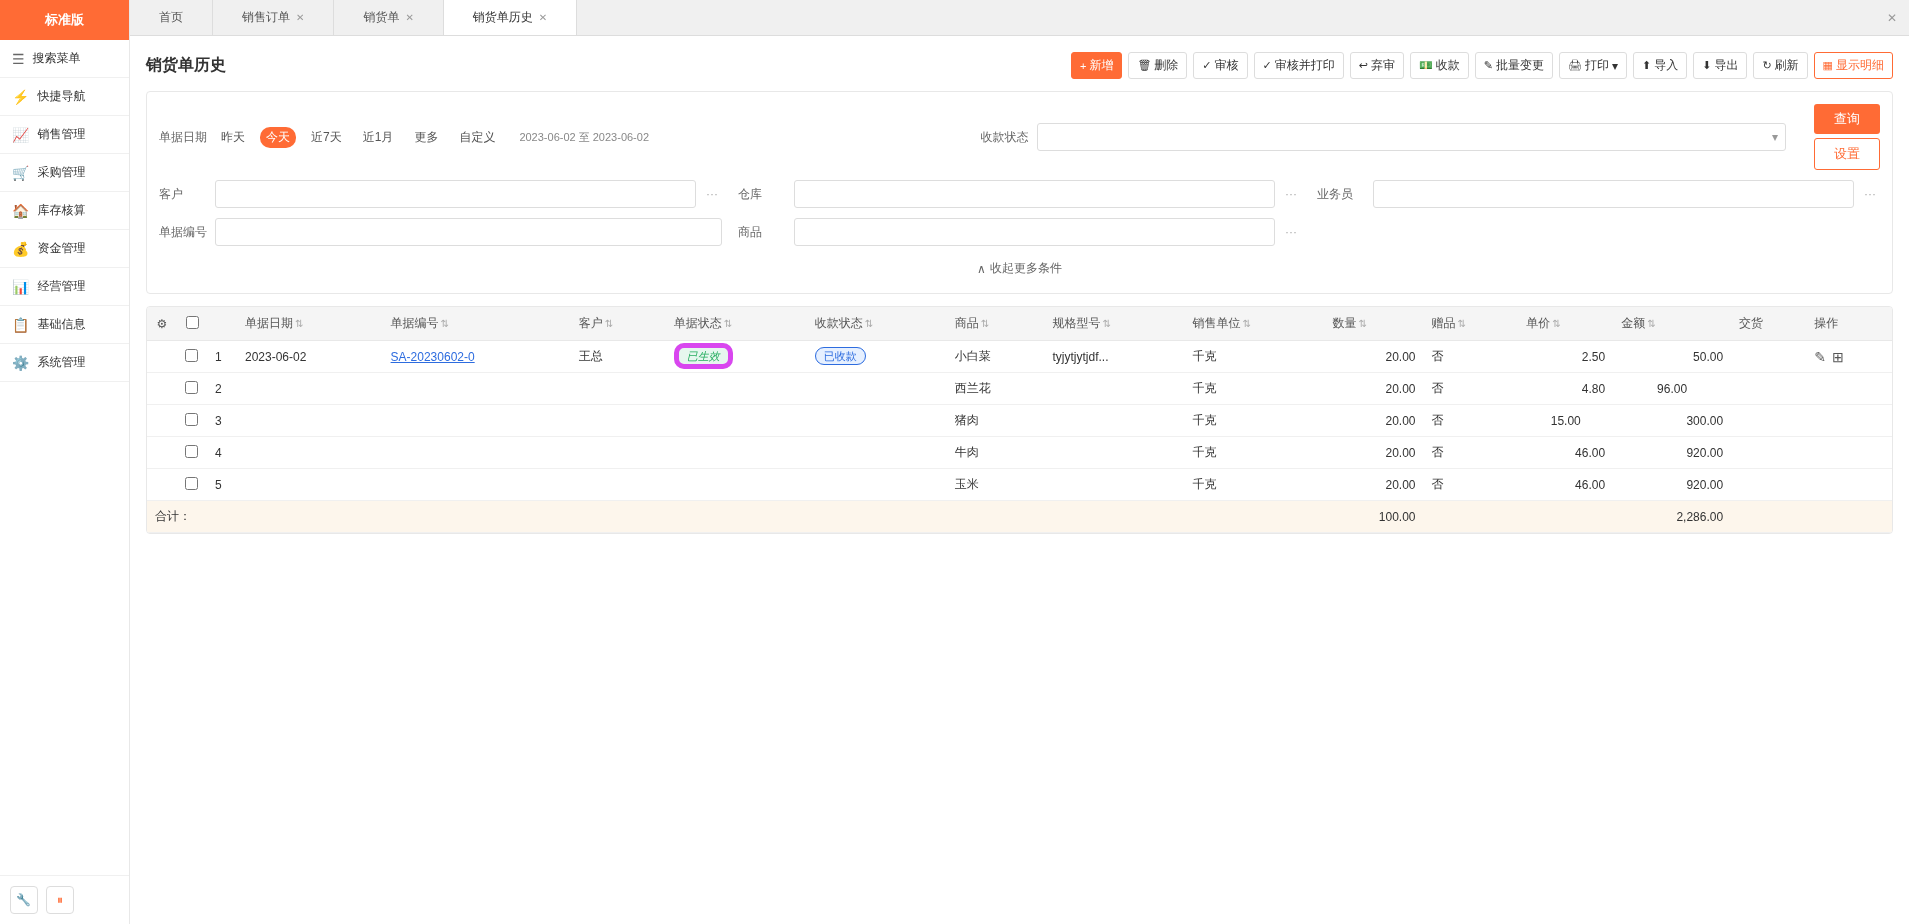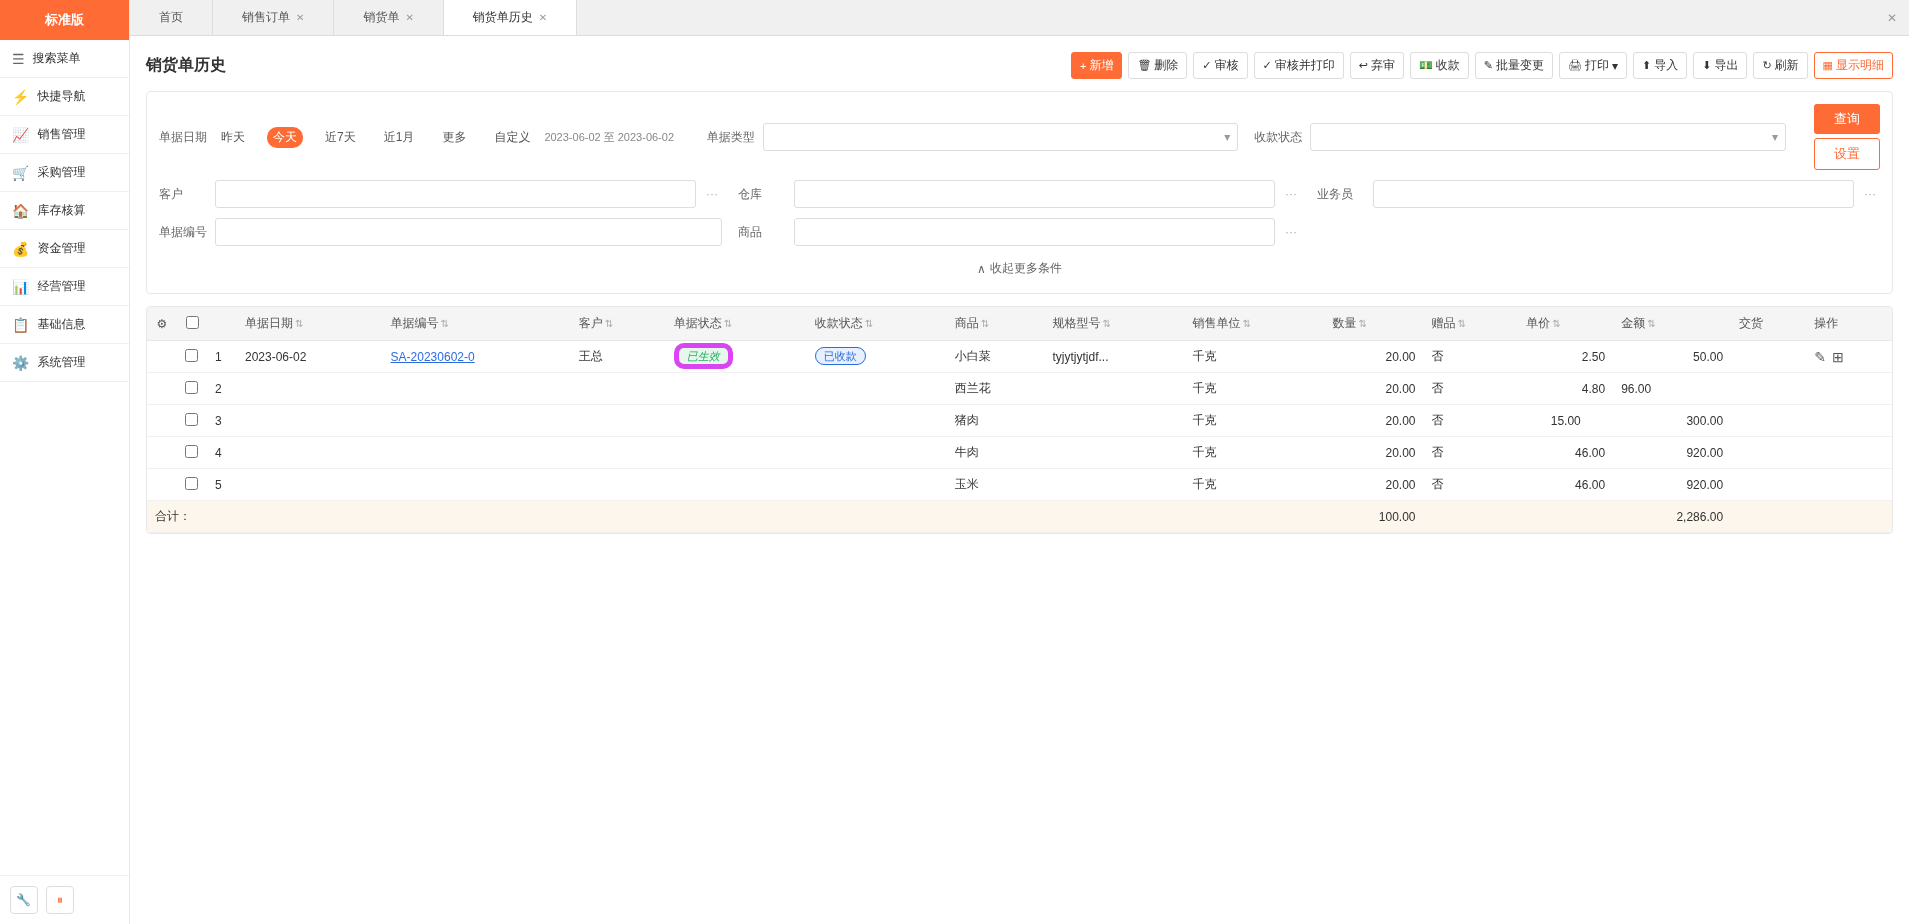--- a/index.html
+++ b/index.html
@@ -196,38 +196,38 @@
     }
     .filter-select-wrap::after {
       content: '▾';
       position: absolute;
       right: 8px;
       color: #999;
       pointer-events: none;
     }
     .date-shortcuts {
       display: flex;
-      gap: 16px;
+      gap: 9px;
       align-items: flex-start;
     }
     .date-shortcut {
       padding: 2px 6px;
       cursor: pointer;
       color: #555;
       border-radius: 2px;
     }
     .date-shortcut.active {
       background: #ff6b35;
       color: #fff;
       border-radius: 10px;
     }
     .date-range {
       color: #888;
       font-size: 11px;
-      margin-left: 2px;
+      margin-left: 12px;
     }
     .filter-dots {
       color: #aaa;
       cursor: pointer;
       padding: 0 4px;
     }
     .collapse-btn {
       display: flex;
       align-items: center;
       justify-content: center;
@@ -517,26 +517,20 @@
           <span class="filter-label">单据日期</span>
           <div class="date-shortcuts">
             <span class="date-shortcut">昨天</span>
             <span class="date-shortcut active">今天</span>
             <span class="date-shortcut">近7天</span>
             <span class="date-shortcut">近1月</span>
             <span class="date-shortcut">更多</span>
             <span class="date-shortcut">自定义</span>
           </div>
           <span class="date-range">2023-06-02 至 2023-06-02</span>
-        </div>
-        <div class="filter-item">
-          <span class="filter-label">单据类型</span>
-          <div class="filter-select-wrap">
-            <select class="filter-select"></select>
-          </div>
         </div>
         <div class="filter-item">
           <span class="filter-label">收款状态</span>
           <div class="filter-select-wrap">
             <select class="filter-select"></select>
           </div>
         </div>
         <div class="query-settings-group">
           <button class="query-btn">查询</button>
           <button class="settings-btn">设置</button>
@@ -636,21 +630,21 @@
               <td></td>
               <td></td>
               <td></td>
               <td></td>
               <td>西兰花</td>
               <td></td>
               <td>千克</td>
               <td style="text-align: right;">20.00</td>
               <td>否</td>
               <td style="text-align: right;">4.80</td>
-              <td style="text-align: left;">96.00</td>
+              <td style="text-align: center;">96.00</td>
               <td></td>
               <td></td>
             </tr>
             <tr>
               <td></td>
               <td><input type="checkbox" style=""></td>
               <td>3</td>
               <td></td>
               <td></td>
               <td></td>

